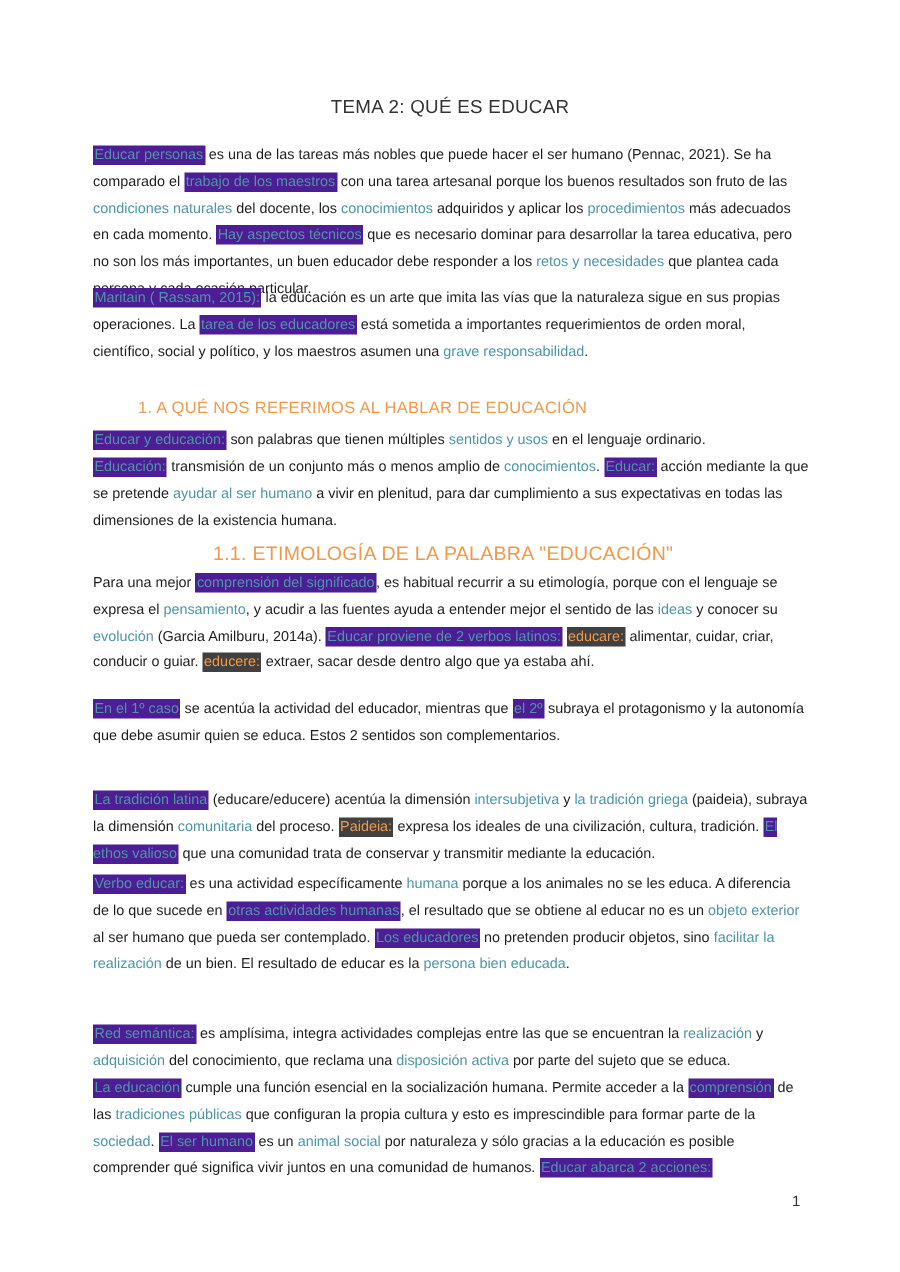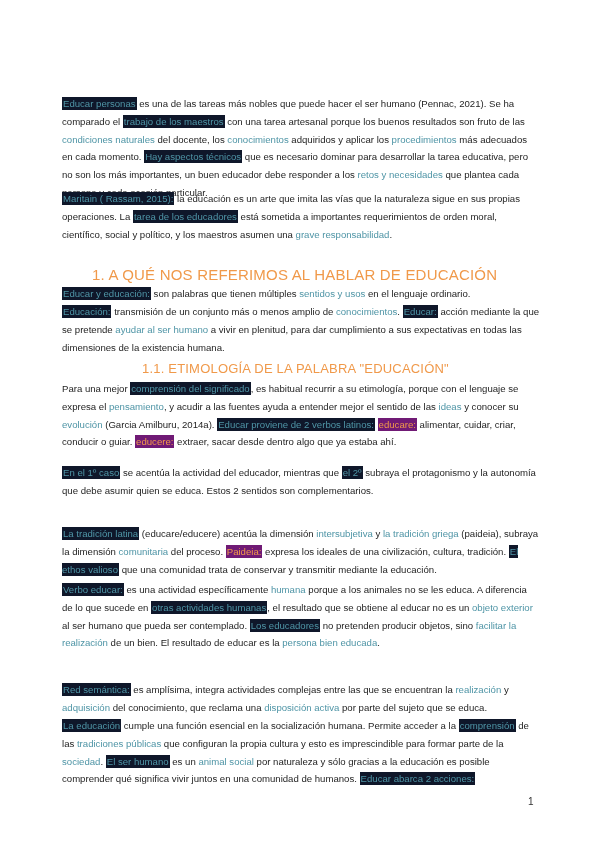--- a/index.html
+++ b/index.html
@@ -2,31 +2,32 @@
 <html><head>
 <meta charset="utf-8">
 <style>
   html, body { margin:0; padding:0; background:#ffffff; }
   body { width:600px; height:848px; position:relative; overflow:hidden;
          font-family:"Liberation Sans", "DejaVu Sans", sans-serif; color:#222; }
   .page { position:absolute; left:0; top:0; width:600px; height:848px; }
   .title { position:absolute; top:64px; left:0; width:600px; text-align:center;
            font-size:12.5px; color:#333; letter-spacing:0.2px; }
   .block { position:absolute; left:62px; width:478px; font-size:9.6px; line-height:17.8px; color:#1e1e1e; }
-  .h1 { position:absolute; left:92px; font-size:15px; color:#f0994a; letter-spacing:0.2px; }
+  .h1 { position:absolute; left:92px; font-size:11px; color:#f0994a; letter-spacing:0.2px; }
   .h2 { position:absolute; font-size:13px; color:#f0994a; letter-spacing:0.2px; }
   .t { color:#4f95a6; }
-  .hl { color:#4f95a6; background:#0f172a; padding:1px 1px; }
-  .o { color:#f0994a; background:#701a75; padding:1px 1px; }
+  .hl { color:#4f95a6; background:#4c1d95; padding:1px 1px; }
+  .o { color:#f0994a; background:#404040; padding:1px 1px; }
   .pn { position:absolute; left:528px; top:796px; font-size:10px; color:#333; }
 </style>
 </head>
 <body>
 
 <div class="page">
+  <div class="title">TEMA 2: QUÉ ES EDUCAR</div>
 
   <div class="block" style="top:95px;"><span class="hl">Educar personas</span><span> es una de las tareas más nobles que puede hacer el ser humano (Pennac, 2021). Se ha comparado el </span><span class="hl">trabajo de los maestros</span><span> con una tarea artesanal porque los buenos resultados son fruto de las </span><span class="t">condiciones naturales</span><span> del docente, los </span><span class="t">conocimientos</span><span> adquiridos y aplicar los </span><span class="t">procedimientos</span><span> más adecuados en cada momento. </span><span class="hl">Hay aspectos técnicos</span><span> que es necesario dominar para desarrollar la tarea educativa, pero no son los más importantes, un buen educador debe responder a los </span><span class="t">retos y necesidades</span><span> que plantea cada persona y cada ocasión particular.</span></div>
   <div class="block" style="top:190px;"><span class="hl">Maritain ( Rassam, 2015):</span><span> la educación es un arte que imita las vías que la naturaleza sigue en sus propias operaciones. La </span><span class="hl">tarea de los educadores</span><span> está sometida a importantes requerimientos de orden moral, científico, social y político, y los maestros asumen una </span><span class="t">grave responsabilidad</span><span>.</span></div>
 
   <div class="h1" style="top:266px;">1.  A QUÉ NOS REFERIMOS AL HABLAR DE EDUCACIÓN</div>
   <div class="block" style="top:285px;"><span class="hl">Educar y educación:</span><span> son palabras que tienen múltiples </span><span class="t">sentidos y usos</span><span> en el lenguaje ordinario.</span></div>
   <div class="block" style="top:303px;"><span class="hl">Educación:</span><span> transmisión de un conjunto más o menos amplio de </span><span class="t">conocimientos</span><span>. </span><span class="hl">Educar:</span><span>  acción mediante la que se pretende </span><span class="t">ayudar al ser humano</span><span> a vivir en plenitud, para dar cumplimiento a sus expectativas en todas las dimensiones de la existencia humana.</span></div>
 
   <div class="h2" style="top:361px; left:118px;margin-left:24px;">1.1. ETIMOLOGÍA DE LA PALABRA "EDUCACIÓN"</div>
   <div class="block" style="top:380px;"><span>Para una mejor </span><span class="hl">comprensión del significado</span><span>, es habitual recurrir a su etimología, porque con el lenguaje se expresa el </span><span class="t">pensamiento</span><span>, y acudir a las fuentes ayuda a entender mejor el sentido de las </span><span class="t">ideas</span><span> y conocer su </span><span class="t">evolución</span><span> (Garcia Amilburu, 2014a). </span><span class="hl">Educar proviene de 2 verbos latinos:</span><span> </span><span class="o">educare:</span><span> alimentar, cuidar, criar, conducir o guiar. </span><span class="o">educere:</span><span> extraer, sacar desde dentro algo que ya estaba ahí.</span></div>

